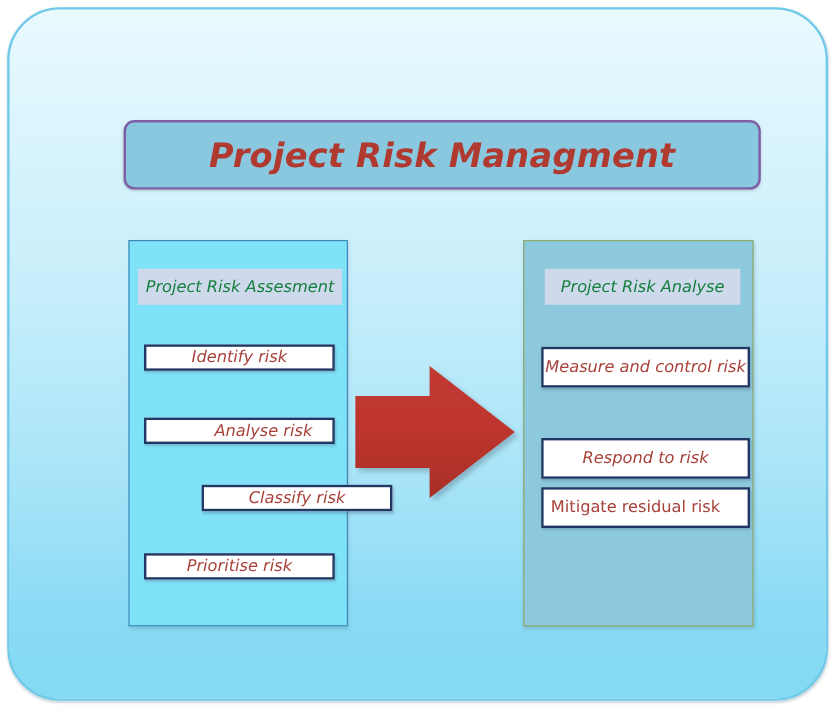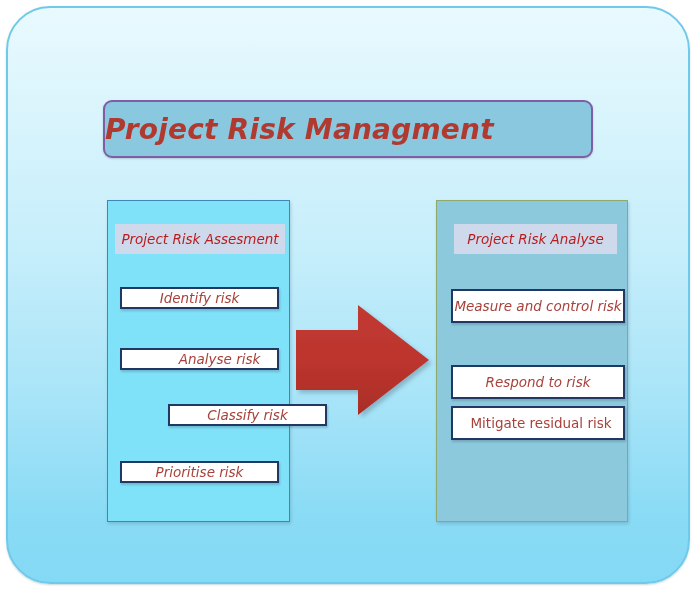--- a/index.html
+++ b/index.html
@@ -33,28 +33,29 @@
                 #84D9F4 100%);
     box-shadow: 0 1px 2px rgba(90,120,140,0.30);
     overflow: hidden;
   }
 
   
   #title-banner {
     position: absolute;
     left: 95px;
     top: 92px;
-    width: 490px;
+    width: 531px;
     height: 58px;
     box-sizing: border-box;
     border: 2px solid #7E5EA4;
     border-radius: 9px;
     background: #8AC8DF;
     display: flex;
     align-items: center;
+    justify-content: center;
     box-shadow: 0 1px 2px rgba(80,80,110,0.25);
   }
   #title-banner .title-text {
     font-family: "DejaVu Sans", sans-serif;
     font-style: italic;
     font-weight: bold;
     font-size: 28px;
     color: #B03A30;
     letter-spacing: 0.2px;
     white-space: nowrap;
@@ -89,21 +90,21 @@
     box-sizing: border-box;
     background: #CED9EC;
     display: flex;
     align-items: center;
     justify-content: center;
   }
   .column-header .header-text {
     font-family: "DejaVu Sans", sans-serif;
     font-style: italic;
     font-size: 13.5px;
-    color: #b91c1c;
+    color: #15803d;
     white-space: nowrap;
   }
   #header-assessment {
     left: 7px;
     top: 23px;
     width: 170px;
     height: 30px;
   }
   #header-control {
     left: 17px;
@@ -129,21 +130,21 @@
     color: #A8413A;
     white-space: nowrap;
   }
   .item-box.italic .item-text {
     font-style: italic;
   }
   .item-box.centered .item-text {
     text-align: center;
   }
   .item-box.lead .item-text {
-    text-align: center;
+    text-align: left;
     padding-left: 6px;
   }
 
   
   #column-assessment .item-box {
     left: 12px;
     width: 159px;
     height: 22px;
   }
   #column-assessment .item-0 { top: 86px; }

